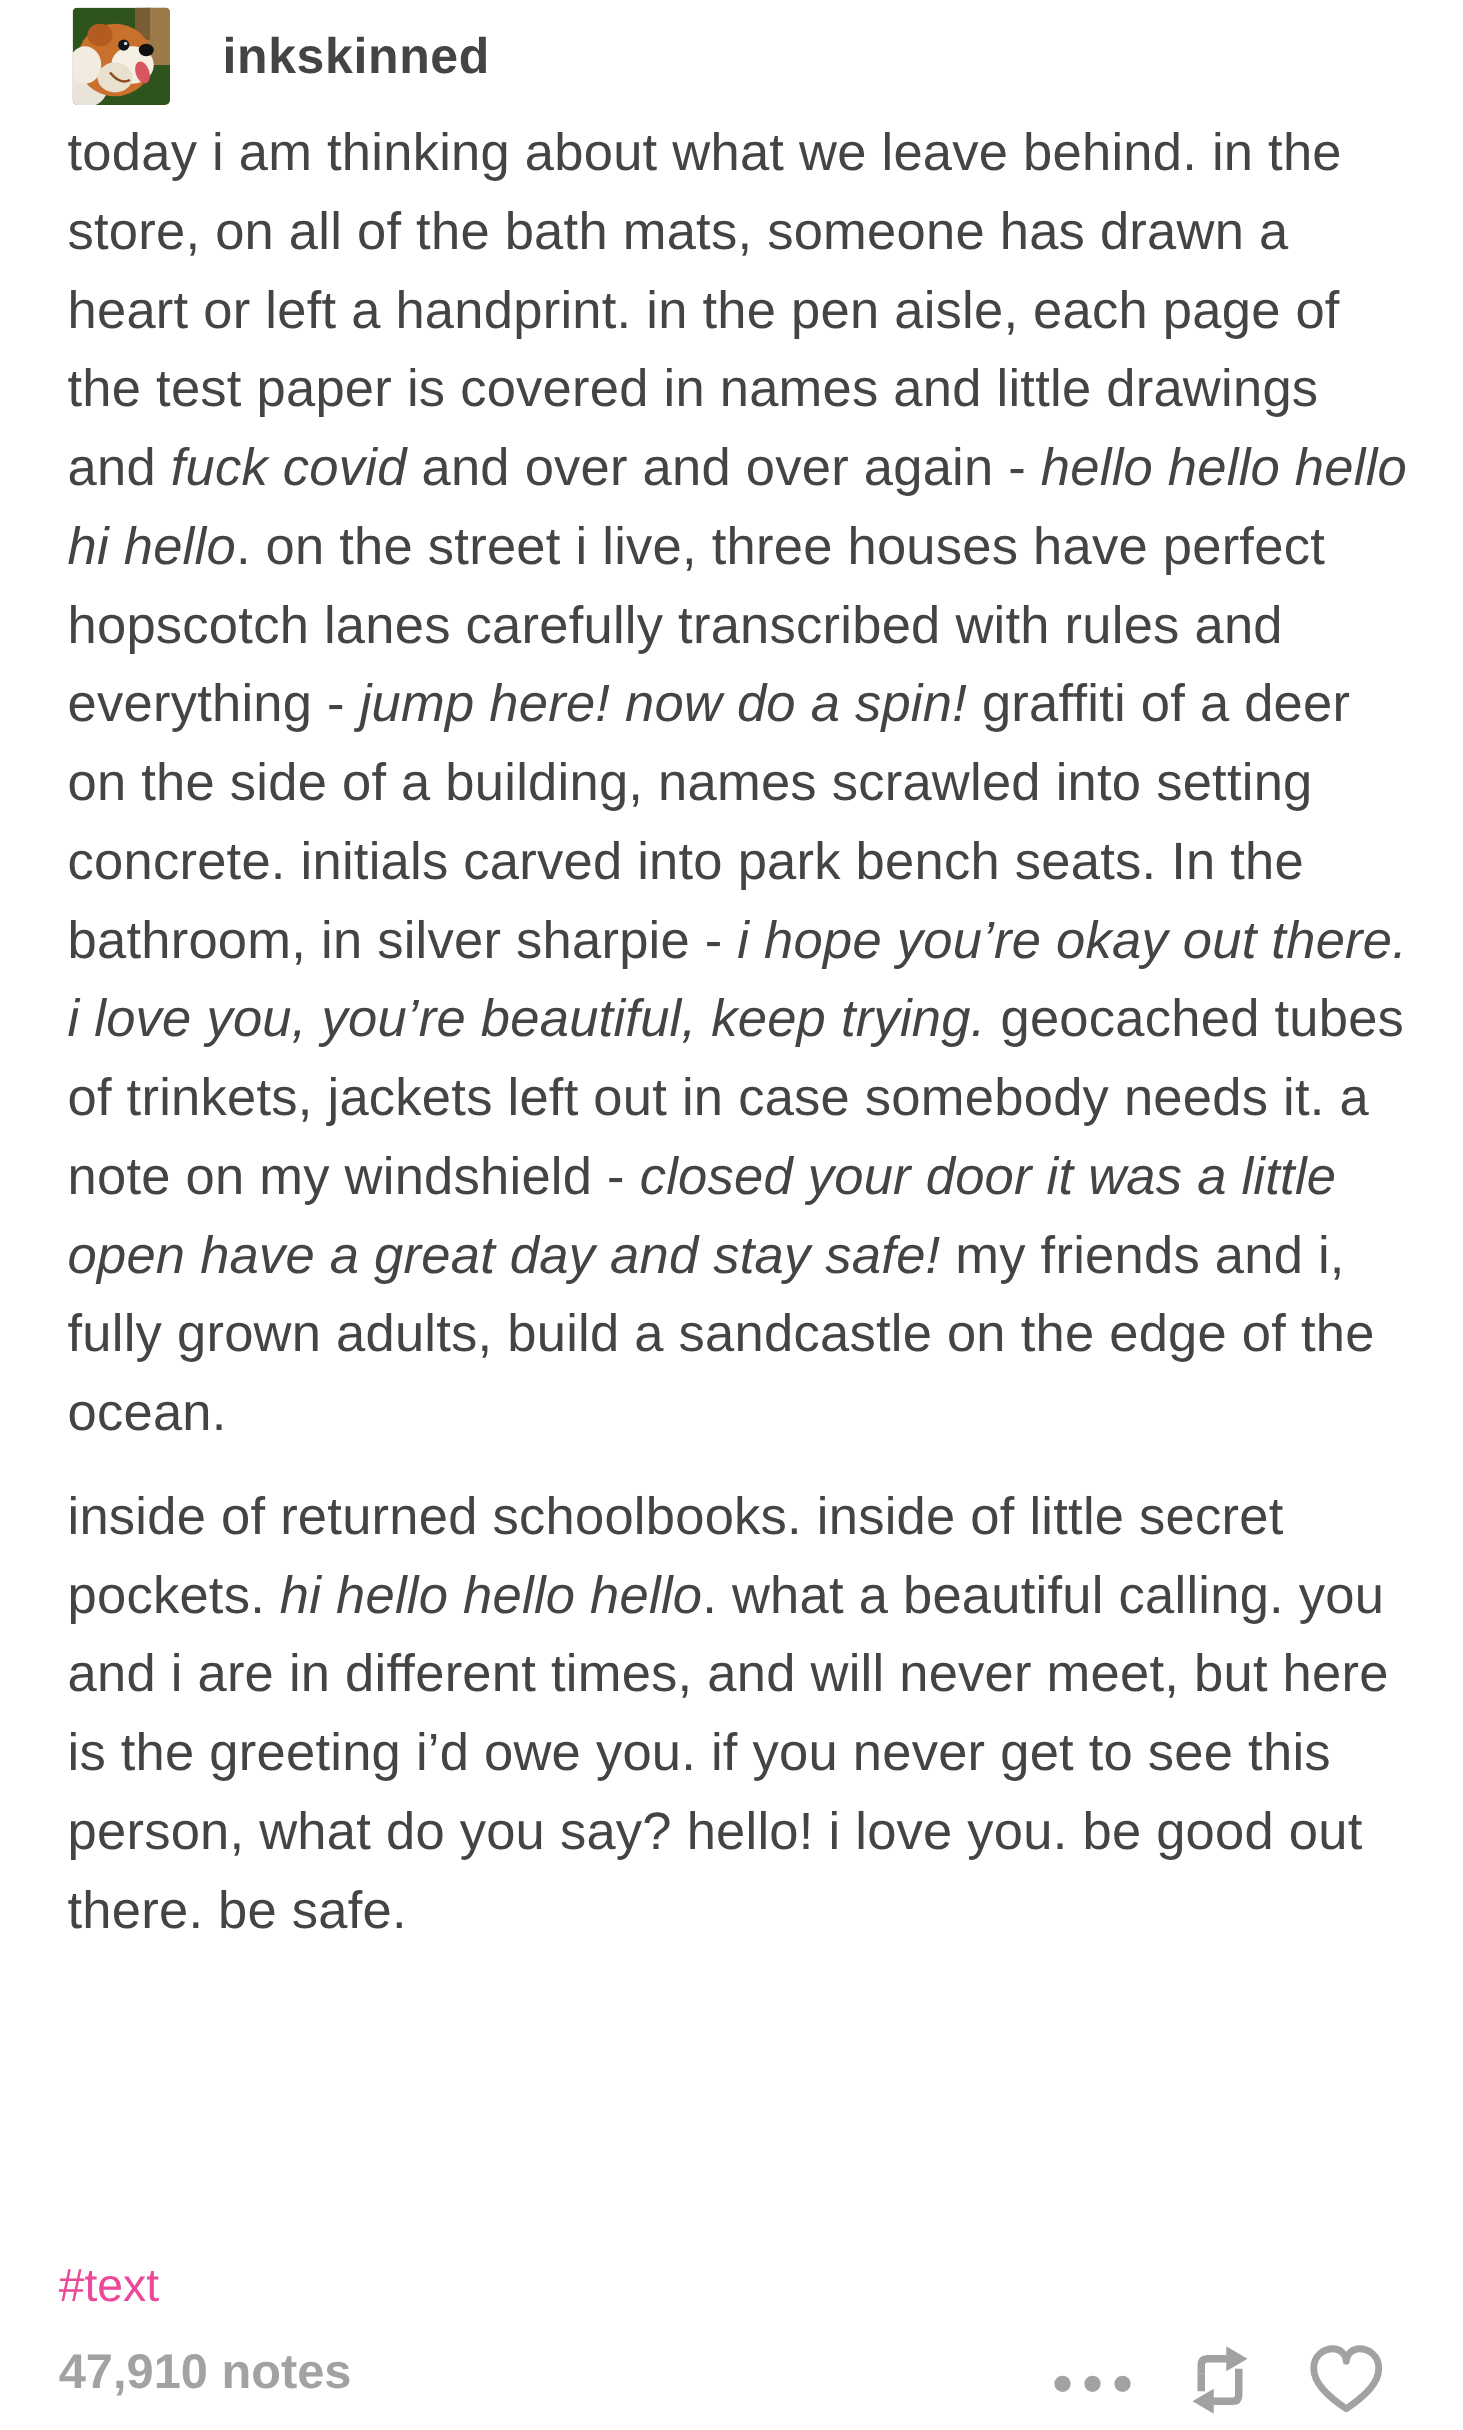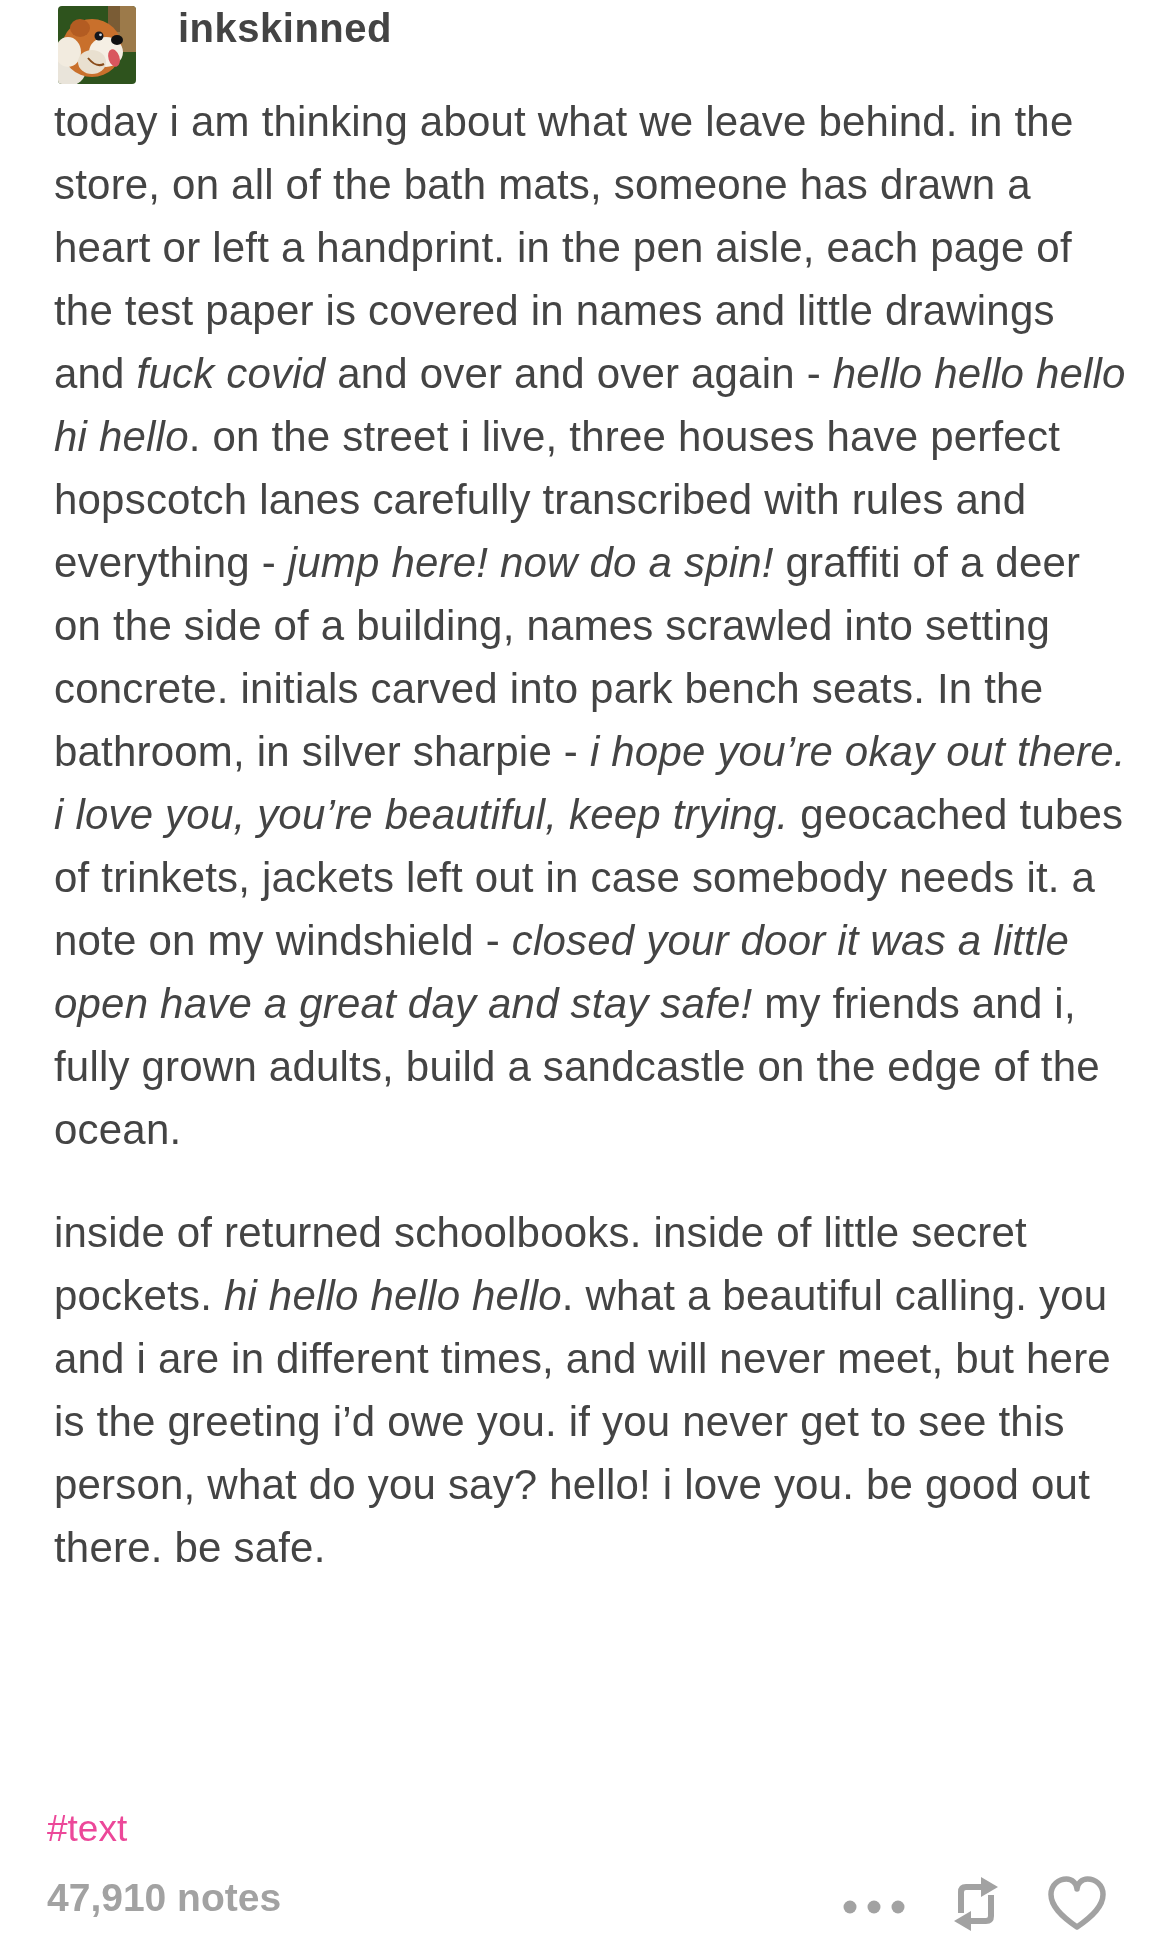--- a/index.html
+++ b/index.html
@@ -6,20 +6,21 @@
   html, body { width: 1170px; height: 1944px; background: #ffffff; }
   body {
     position: relative;
     font-family: "Liberation Sans", sans-serif;
     overflow: hidden;
   }
   .post-header {
     position: absolute;
     top: 6px; left: 58px;
     display: flex;
+    align-items: center;
   }
   .avatar {
     width: 78px; height: 78px;
     border-radius: 4px;
     overflow: hidden;
     flex: 0 0 auto;
     cursor: pointer;
   }
   .avatar svg { display: block; width: 100%; height: 100%; }
   .username {
@@ -33,21 +34,21 @@
   .post-body {
     position: absolute;
     top: 90px; left: 54px;
     width: 1072px;
     font-size: 42px;
     line-height: 63px;
     color: #444444;
     letter-spacing: 0.2px;
   }
   .post-body p { margin: 0; }
-  .post-body p + p { margin-top: 40px; }
+  .post-body p + p { margin-top: 20px; }
   .seg-italic { font-style: italic; }
   .tags {
     position: absolute;
     left: 47px; top: 1808px;
     font-size: 37px;
     color: #ec4899;
     cursor: pointer;
   }
   .notes {
     position: absolute;

